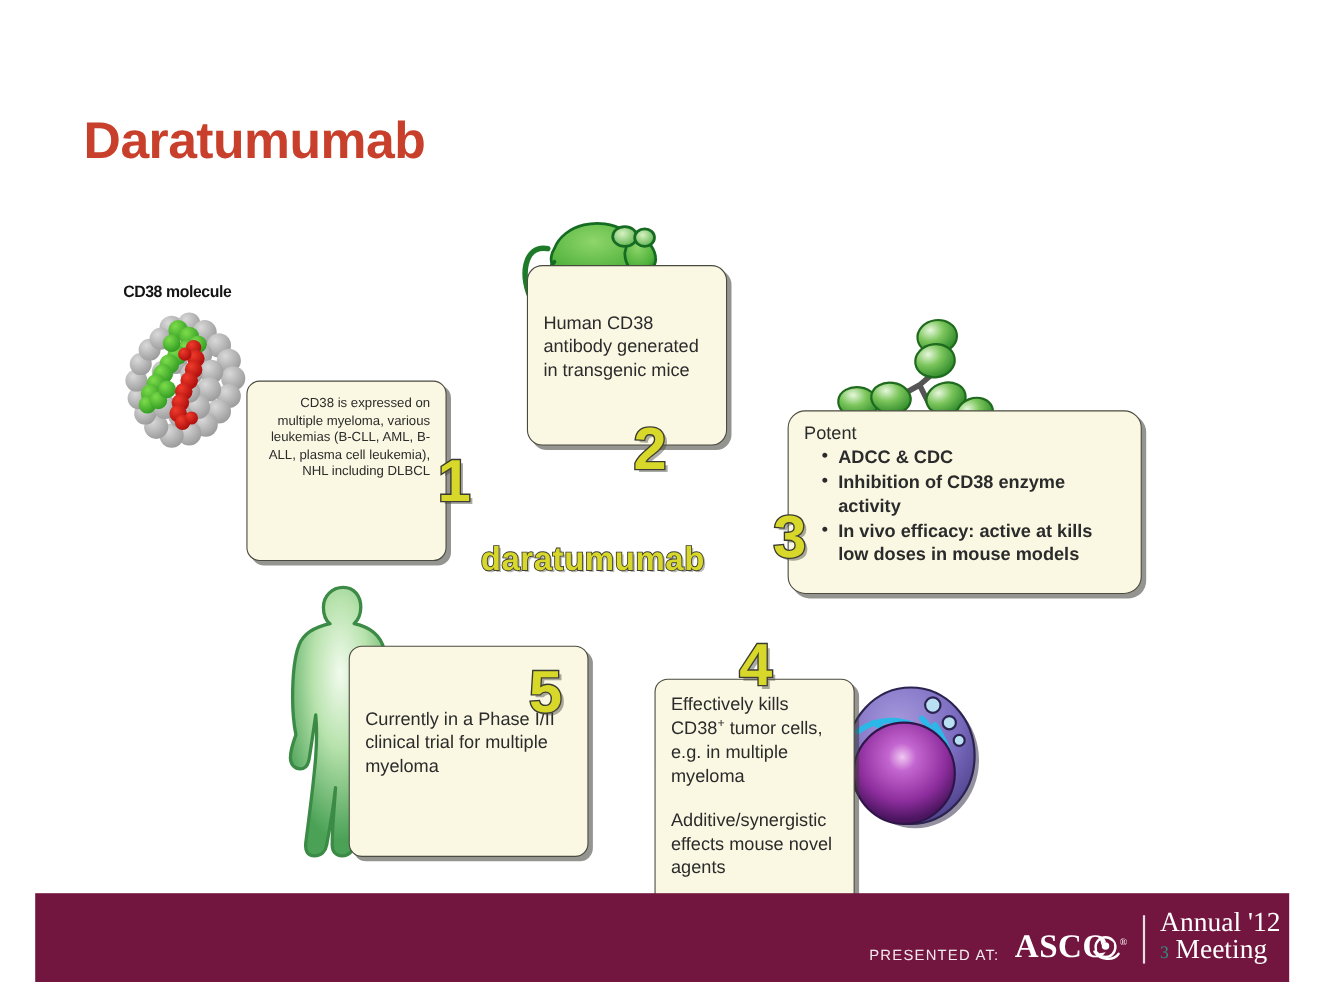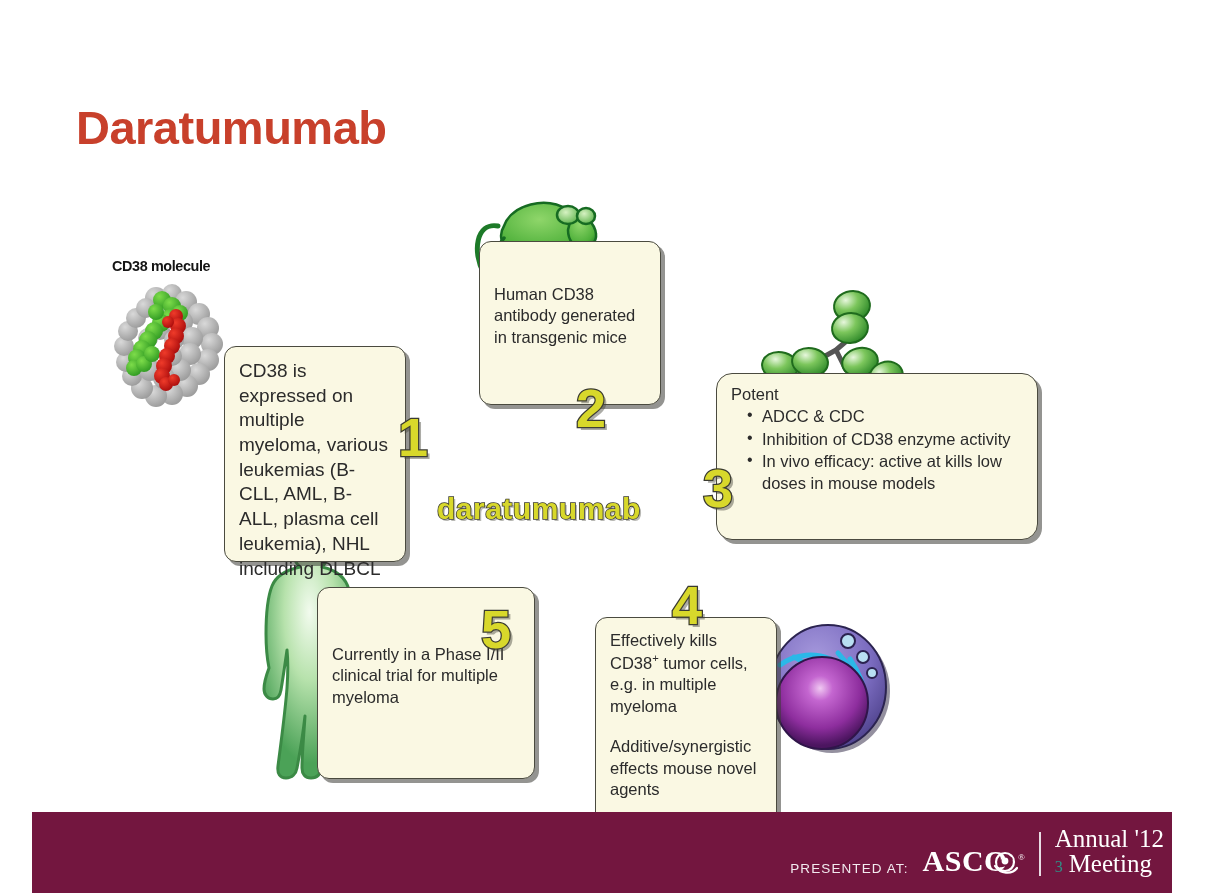--- a/index.html
+++ b/index.html
@@ -46,40 +46,41 @@
     font-family: "Liberation Sans", sans-serif;
     line-height: 1.30;
   }
   .callout .body {
     padding: 12px 14px 10px 14px;
   }
   .callout p { margin: 0; }
   .callout p + p { margin-top: 1.15em; }
 
   
-  #box1 { left: 224px; top: 346px; width: 182px; height: 216px; font-size: 19px; }
-  #box2 { left: 479px; top: 241px; width: 182px; height: 164px; font-size: 16.5px; }
+  #box1 { left: 224px; top: 346px; width: 182px; height: 164px; font-size: 12px; text-align: right; }
+  #box2 { left: 479px; top: 241px; width: 182px; height: 164px; font-size: 16.5px; border-radius: 14px; }
   #box3 { left: 716px; top: 373px; width: 322px; height: 167px; font-size: 16.5px; border-radius: 16px; }
   #box4 { left: 595px; top: 617px; width: 182px; height: 209px; font-size: 16.5px; }
   #box5 { left: 317px; top: 587px; width: 218px; height: 192px; font-size: 16.5px; }
 
   #box4 .body { }
   #box5 .body { padding-top: 56px; }
   #box2 .body { padding-top: 42px; }
   #box3 .body { padding-top: 10px; }
 
   .bullets {
     list-style: none;
     margin: 1px 0 0 0;
     padding: 0 0 0 16px;
   }
   .bullets li {
     position: relative;
     padding-left: 15px;
     margin-bottom: 1px;
+    font-weight: bold;
   }
   .bullets li::before {
     content: "\2022";
     position: absolute;
     left: 0;
     top: -1px;
     font-size: 16px;
   }
 
   sup { font-size: 0.68em; vertical-align: super; }

